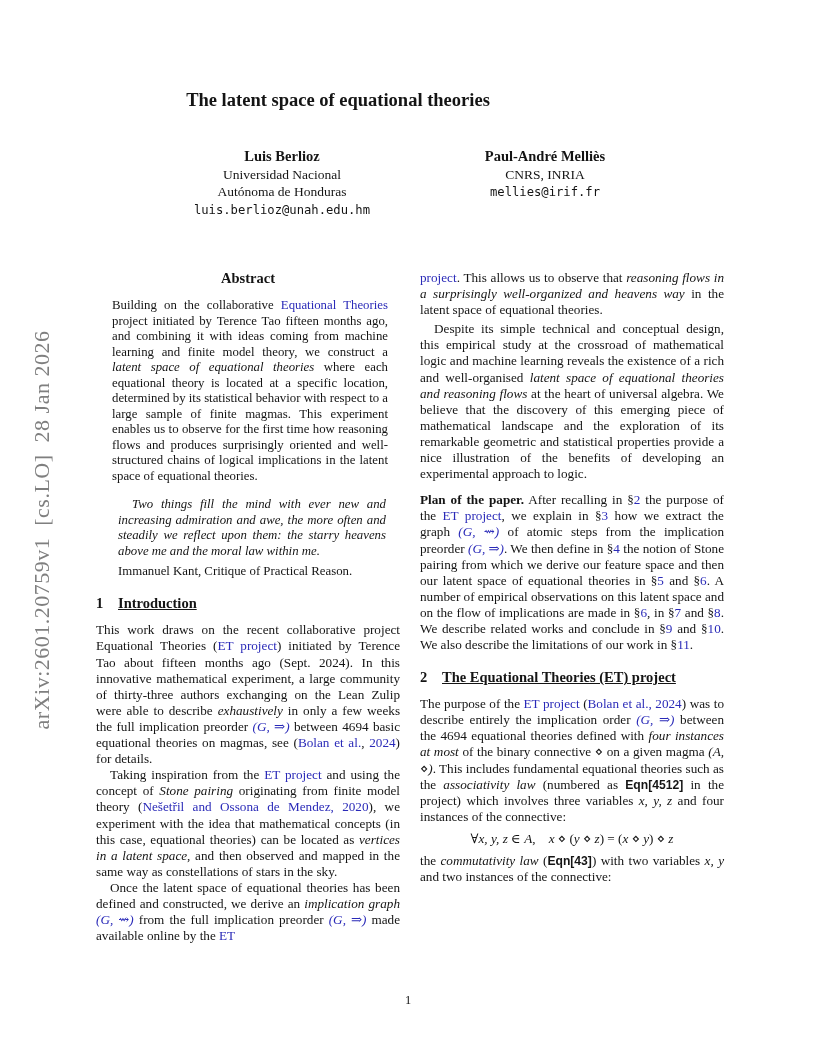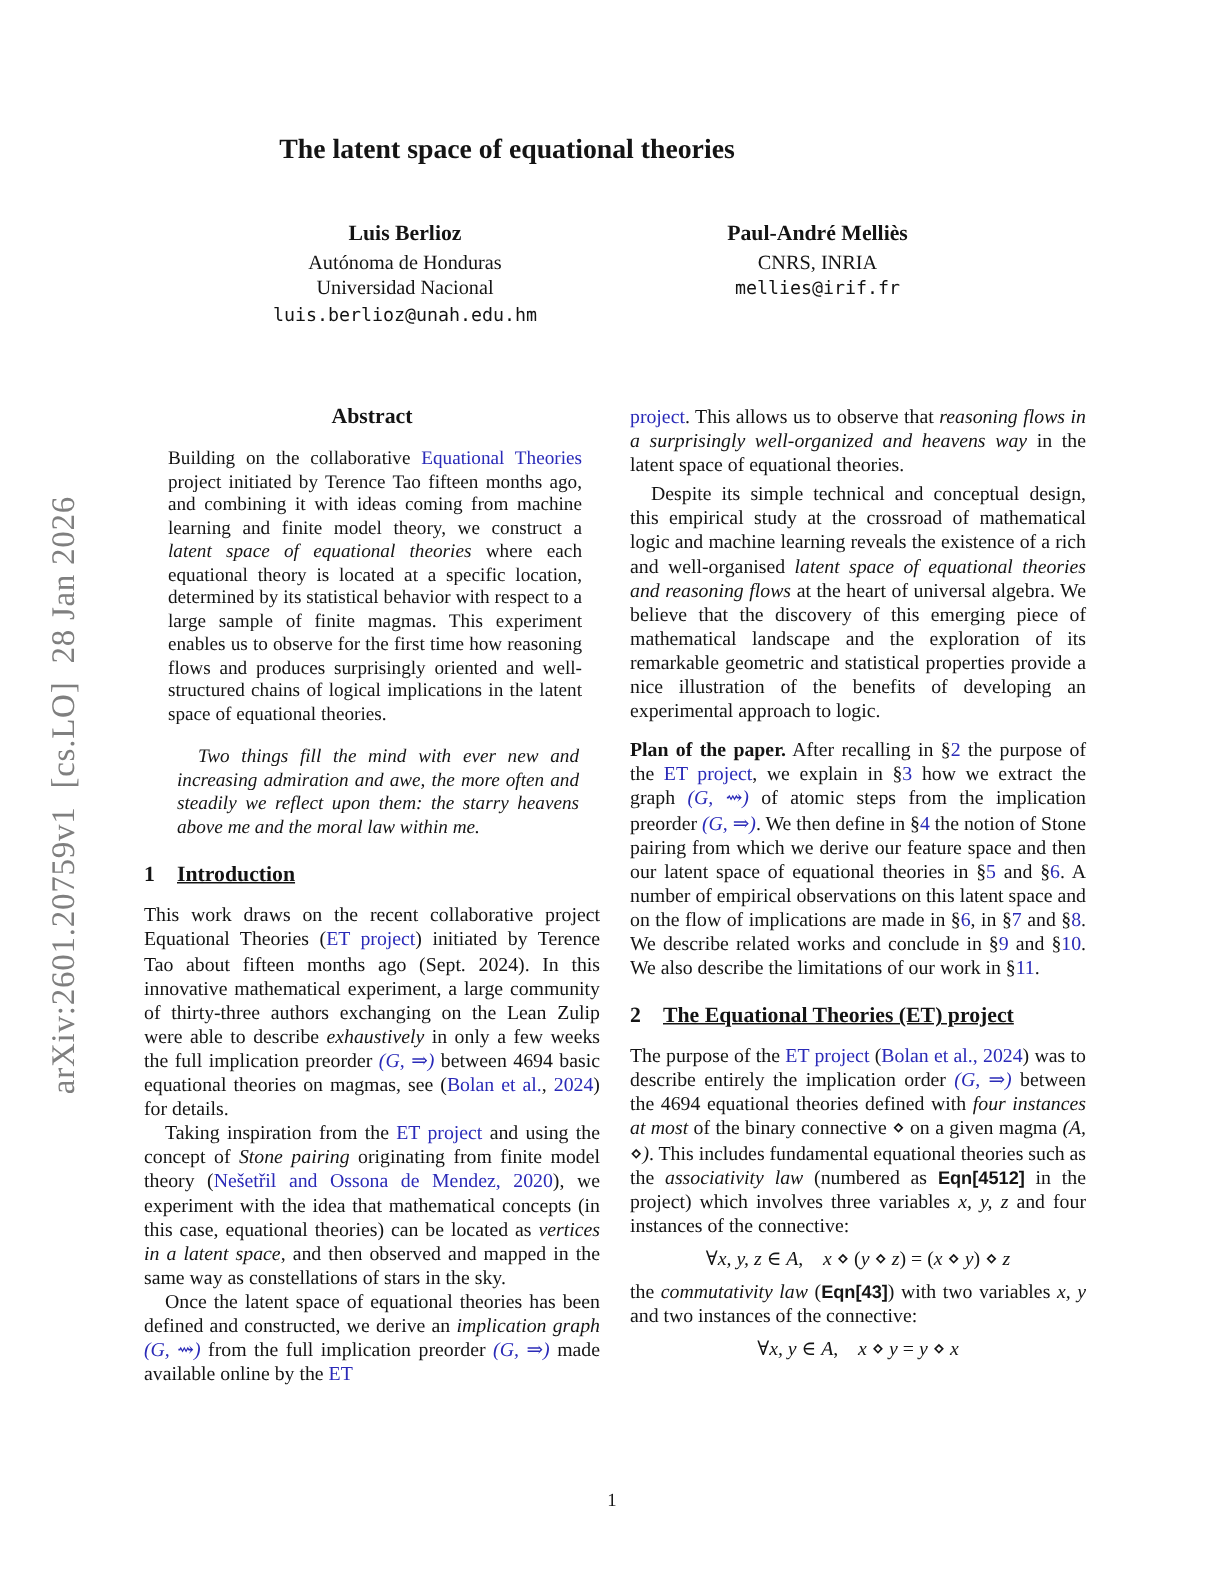--- a/index.html
+++ b/index.html
@@ -22,21 +22,21 @@
     transform:translate(-50%,-50%) rotate(-90deg);
     white-space:pre;
     font-size:22px;color:var(--gray);
     letter-spacing:0.5px;
   }
   .title{
     position:absolute;top:90px;left:0;width:676px;
     text-align:center;font-size:18.5px;font-weight:bold;margin:0;
   }
   .author{position:absolute;top:148px;width:260px;text-align:center;line-height:17.5px;}
-  .author-left{left:140px;}
+  .author-left{left:152px;}
   .author-right{left:415px;}
   .author-name{font-weight:bold;font-size:14.5px;}
   .author-affil{font-size:13.5px;}
   .author-email{font-family:"DejaVu Sans Mono","Liberation Mono",monospace;font-size:12.2px;margin-top:1px;}
   .col{position:absolute;top:270px;width:304px;}
   .col-left{left:96px;}
   .col-right{left:420px;}
   .abs-heading{text-align:center;font-weight:bold;font-size:14.5px;margin:0 0 11px 0;}
   .abs-body{
     margin:0 12px 0 16px;font-size:12.8px;line-height:15.5px;
@@ -83,52 +83,52 @@
 <div class="page">
 
   <div class="watermark-anchor">
     <div class="watermark">arXiv:2601.20759v1  [cs.LO]  28 Jan 2026</div>
   </div>
 
   <h1 class="title">The latent space of equational theories</h1>
 
   <div class="author author-left">
     <div class="author-name">Luis Berlioz</div>
+    <div class="author-affil">Universidad Nacional</div>
     <div class="author-affil">Autónoma de Honduras</div>
-    <div class="author-affil">Universidad Nacional</div>
     <div class="author-email">luis.berlioz@unah.edu.hm</div>
   </div>
 
   <div class="author author-right">
     <div class="author-name">Paul-André Melliès</div>
     <div class="author-affil">CNRS, INRIA</div>
     <div class="author-email">mellies@irif.fr</div>
   </div>
 
   <div class="col col-left">
     <div class="abs-heading">Abstract</div>
     <p class="abs-body"><span class="run-n">Building on the collaborative </span><a class="run-a">Equational Theories</a><span class="run-n"> project initiated by Terence Tao fifteen months ago, and combining it with ideas coming from machine learning and finite model theory, we construct a </span><span class="run-i">latent space of equational theories</span><span class="run-n"> where each equational theory is located at a specific location, determined by its statistical behavior with respect to a large sample of finite magmas. This experiment enables us to observe for the first time how reasoning flows and produces surprisingly oriented and well-structured chains of logical implications in the latent space of equational theories.</span></p>
 
     <p class="quote"><span class="run-i">Two things fill the mind with ever new and increasing admiration and awe, the more often and steadily we reflect upon them: the starry heavens above me and the moral law within me.</span></p>
+    <p class="quote-attrib">Immanuel Kant, Critique of Practical Reason.</p>
 
     <h2 class="sec-heading"><span class="sec-num">1</span><span>Introduction</span></h2>
 
     <p class="para"><span class="run-n">This work draws on the recent collaborative project Equational Theories (</span><a class="run-a">ET project</a><span class="run-n">) initiated by Terence Tao about fifteen months ago (Sept. 2024). In this innovative mathematical experiment, a large community of thirty-three authors exchanging on the Lean Zulip were able to describe </span><span class="run-i">exhaustively</span><span class="run-n"> in only a few weeks the full implication preorder </span><a class="run-ai">(G, ⇒)</a><span class="run-n"> between 4694 basic equational theories on magmas, see (</span><a class="run-a">Bolan et al.</a><span class="run-n">, </span><a class="run-a">2024</a><span class="run-n">) for details.</span></p>
     <p class="para indent"><span class="run-n">Taking inspiration from the </span><a class="run-a">ET project</a><span class="run-n"> and using the concept of </span><span class="run-i">Stone pairing</span><span class="run-n"> originating from finite model theory (</span><a class="run-a">Nešetřil and Ossona de Mendez, 2020</a><span class="run-n">), we experiment with the idea that mathematical concepts (in this case, equational theories) can be located as </span><span class="run-i">vertices in a latent space</span><span class="run-n">, and then observed and mapped in the same way as constellations of stars in the sky.</span></p>
     <p class="para indent"><span class="run-n">Once the latent space of equational theories has been defined and constructed, we derive an </span><span class="run-i">implication graph</span><span class="run-n"> </span><a class="run-ai">(G, ⇝)</a><span class="run-n"> from the full implication preorder </span><a class="run-ai">(G, ⇒)</a><span class="run-n"> made available online by the </span><a class="run-a">ET</a></p>
   </div>
 
   <div class="col col-right">
     <p class="para"><a class="run-a">project</a><span class="run-n">. This allows us to observe that </span><span class="run-i">reasoning flows in a surprisingly well-organized and heavens way</span><span class="run-n"> in the latent space of equational theories.</span></p>
     <p class="para indent space-before"><span class="run-n">Despite its simple technical and conceptual design, this empirical study at the crossroad of mathematical logic and machine learning reveals the existence of a rich and well-organised </span><span class="run-i">latent space of equational theories and reasoning flows</span><span class="run-n"> at the heart of universal algebra. We believe that the discovery of this emerging piece of mathematical landscape and the exploration of its remarkable geometric and statistical properties provide a nice illustration of the benefits of developing an experimental approach to logic.</span></p>
     <p class="para plan"><span class="run-b">Plan of the paper.</span><span class="run-n"> After recalling in §</span><a class="run-a">2</a><span class="run-n"> the purpose of the </span><a class="run-a">ET project</a><span class="run-n">, we explain in §</span><a class="run-a">3</a><span class="run-n"> how we extract the graph </span><a class="run-ai">(G, ⇝)</a><span class="run-n"> of atomic steps from the implication preorder </span><a class="run-ai">(G, ⇒)</a><span class="run-n">. We then define in §</span><a class="run-a">4</a><span class="run-n"> the notion of Stone pairing from which we derive our feature space and then our latent space of equational theories in §</span><a class="run-a">5</a><span class="run-n"> and §</span><a class="run-a">6</a><span class="run-n">. A number of empirical observations on this latent space and on the flow of implications are made in §</span><a class="run-a">6</a><span class="run-n">, in §</span><a class="run-a">7</a><span class="run-n"> and §</span><a class="run-a">8</a><span class="run-n">. We describe related works and conclude in §</span><a class="run-a">9</a><span class="run-n"> and §</span><a class="run-a">10</a><span class="run-n">. We also describe the limitations of our work in §</span><a class="run-a">11</a><span class="run-n">.</span></p>
 
     <h2 class="sec-heading"><span class="sec-num">2</span><span>The Equational Theories (ET) project</span></h2>
 
     <p class="para"><span class="run-n">The purpose of the </span><a class="run-a">ET project</a><span class="run-n"> (</span><a class="run-a">Bolan et al., 2024</a><span class="run-n">) was to describe entirely the implication order </span><a class="run-ai">(G, ⇒)</a><span class="run-n"> between the 4694 equational theories defined with </span><span class="run-i">four instances at most</span><span class="run-n"> of the binary connective ⋄ on a given magma </span><span class="run-m">(A, ⋄)</span><span class="run-n">. This includes fundamental equational theories such as the </span><span class="run-i">associativity law</span><span class="run-n"> (numbered as </span><span class="run-sf">Eqn[4512]</span><span class="run-n"> in the project) which involves three variables </span><span class="run-m">x, y, z</span><span class="run-n"> and four instances of the connective:</span></p>
     <div class="equation"><span class="run-n">∀</span><span class="run-m">x, y, z</span><span class="run-n"> ∈ </span><span class="run-m">A</span><span class="run-n">,  </span><span class="run-m">x</span><span class="run-n"> ⋄ (</span><span class="run-m">y</span><span class="run-n"> ⋄ </span><span class="run-m">z</span><span class="run-n">) = (</span><span class="run-m">x</span><span class="run-n"> ⋄ </span><span class="run-m">y</span><span class="run-n">) ⋄ </span><span class="run-m">z</span></div>
     <p class="para"><span class="run-n">the </span><span class="run-i">commutativity law</span><span class="run-n"> (</span><span class="run-sf">Eqn[43]</span><span class="run-n">) with two variables </span><span class="run-m">x, y</span><span class="run-n"> and two instances of the connective:</span></p>
-    <div class="equation"><span class="run-n">∀</span><span class="run-m">x, y</span><span class="run-n"> ∈ </span><span class="run-m">A</span><span class="run-n">,  </span><span class="run-m">x</span><span class="run-n"> ⋄ </span><span class="run-m">y</span><span class="run-n"> = </span><span class="run-m">y</span><span class="run-n"> ⋄ </span><span class="run-m">x</span></div>
   </div>
 
   <div class="page-number">1</div>
 
 </div>
 
 </body></html>

